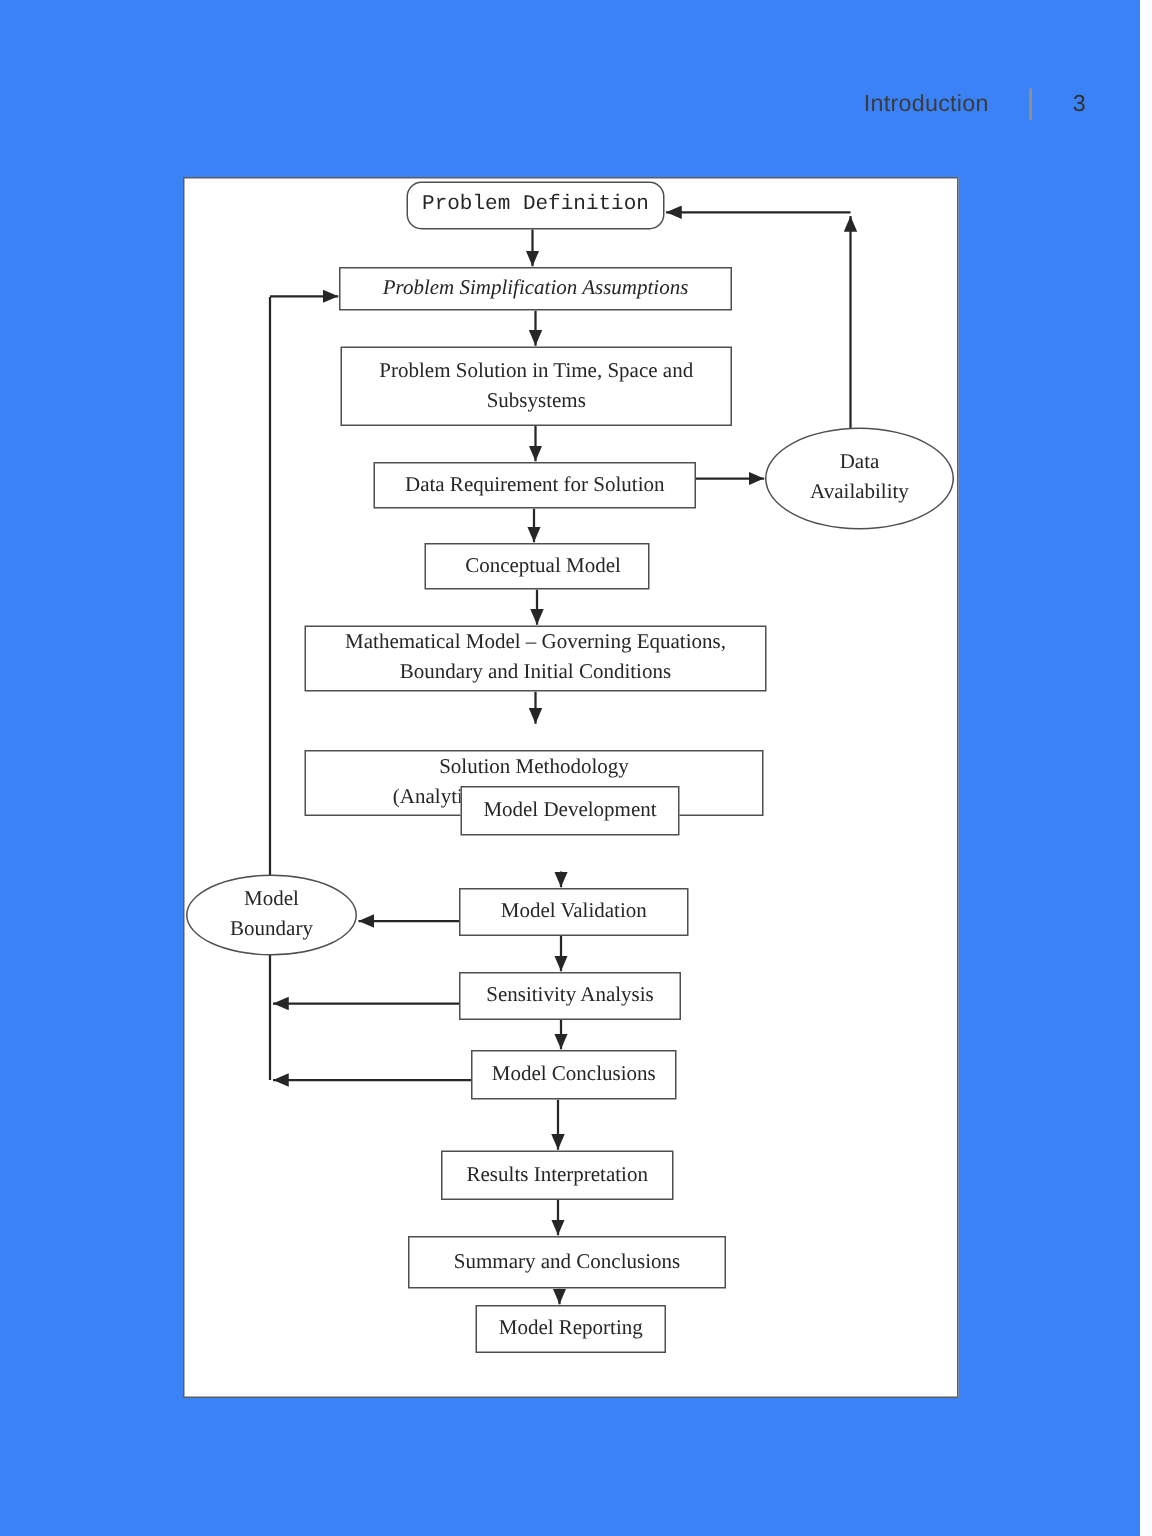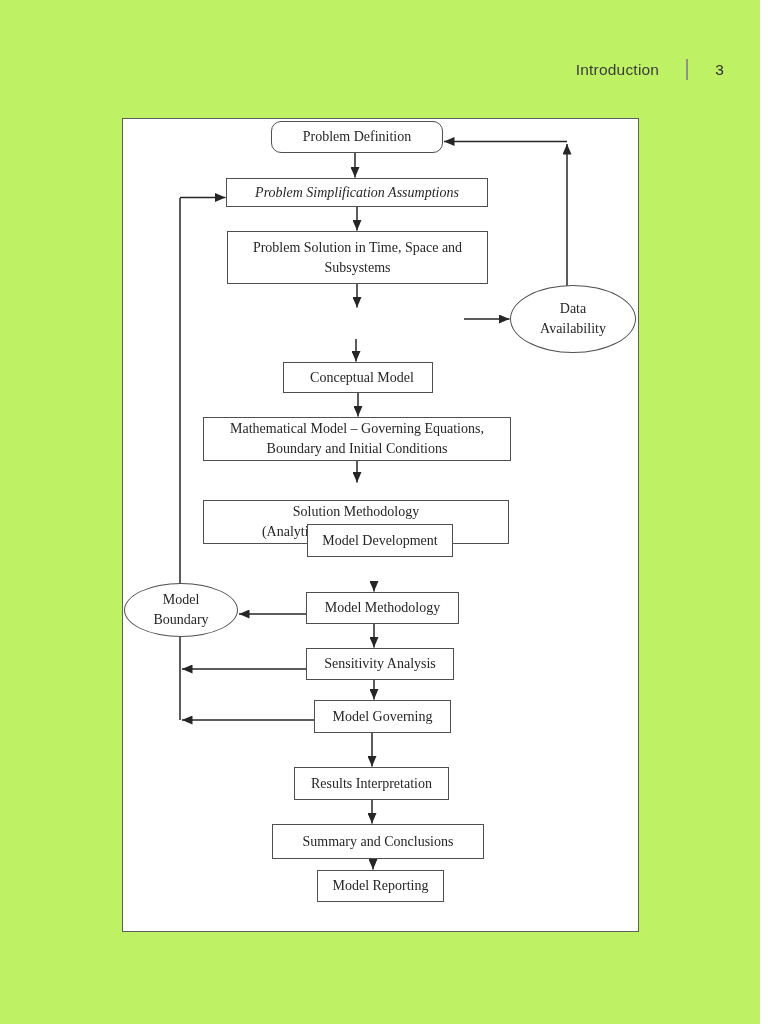--- a/index.html
+++ b/index.html
@@ -1,20 +1,20 @@
 <!DOCTYPE html>
 <html><head>
 <meta charset="utf-8">
 <style>
   html, body { margin: 0; padding: 0; background: #ffffff; }
   .page {
     position: relative;
     width: 760px;
     height: 1024px;
-    background: #bef264;
+    background: #3b82f6;
     font-family: "Liberation Sans", sans-serif;
     overflow: hidden;
   }
 
   
   .page-header {
     position: absolute;
     top: 59px;
     right: 36px;
     display: flex;
@@ -60,21 +60,21 @@
     justify-content: center;
     text-align: center;
     font-family: "Liberation Serif", serif;
     font-size: 14px;
     line-height: 1.42;
     color: #262626;
     white-space: pre-line;
     z-index: 2;
     padding: 0 4px;
   }
-  .node.rounded { border-radius: 10px; }
+  .node.rounded { border-radius: 10px; font-family: Liberation Mono, monospace; }
   .node.ellipse { border-radius: 50%; padding: 0; }
 
   
   .figure-caption {
     position: absolute;
     top: 933px;
     left: 189px;
     display: flex;
     gap: 13px;
     font-size: 14.5px;
@@ -134,36 +134,37 @@
       </g>
     </svg>
 
     <div class="node rounded" style="left:148px; top:2px; width:172px; height:32px;">Problem Definition</div>
 
     <div class="node" style="left:103px; top:59px; width:262px; height:29px;font-style:italic;">Problem Simplification Assumptions</div>
 
     <div class="node" style="left:104px; top:112px; width:261px; height:53px;">Problem Solution in Time, Space and
 Subsystems</div>
 
+    <div class="node" style="left:126px; top:189px; width:215px; height:31px;">Data Requirement for Solution</div>
 
     <div class="node" style="left:160px; top:243px; width:150px; height:31px;padding-left:12px;">Conceptual Model</div>
 
     <div class="node" style="left:80px; top:298px; width:308px; height:44px;">Mathematical Model – Governing Equations,
 Boundary and Initial Conditions</div>
 
     <div class="node" style="left:80px; top:364px; width:306px; height:44px;margin-top:17px;">Solution Methodology
 (Analytical, Numerical, Physical)</div>
 
     <div class="node" style="left:184px; top:405px; width:146px; height:33px;">Model Development</div>
 
-    <div class="node" style="left:183px; top:473px; width:153px; height:32px;">Model Methodology</div>
+    <div class="node" style="left:183px; top:473px; width:153px; height:32px;">Model Validation</div>
 
     <div class="node" style="left:183px; top:529px; width:148px; height:32px;">Sensitivity Analysis</div>
 
-    <div class="node" style="left:191px; top:581px; width:137px; height:33px;">Model Governing</div>
+    <div class="node" style="left:191px; top:581px; width:137px; height:33px;">Model Conclusions</div>
 
     <div class="node" style="left:171px; top:648px; width:155px; height:33px;">Results Interpretation</div>
 
     <div class="node" style="left:149px; top:705px; width:212px; height:35px;">Summary and Conclusions</div>
 
     <div class="node" style="left:194px; top:751px; width:127px; height:32px;">Model Reporting</div>
 
     <div class="node ellipse" style="left:387px; top:166px; width:126px; height:68px;">Data
 Availability</div>
 

